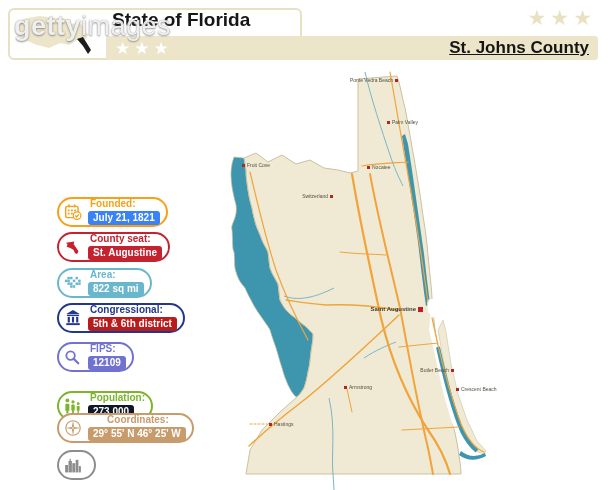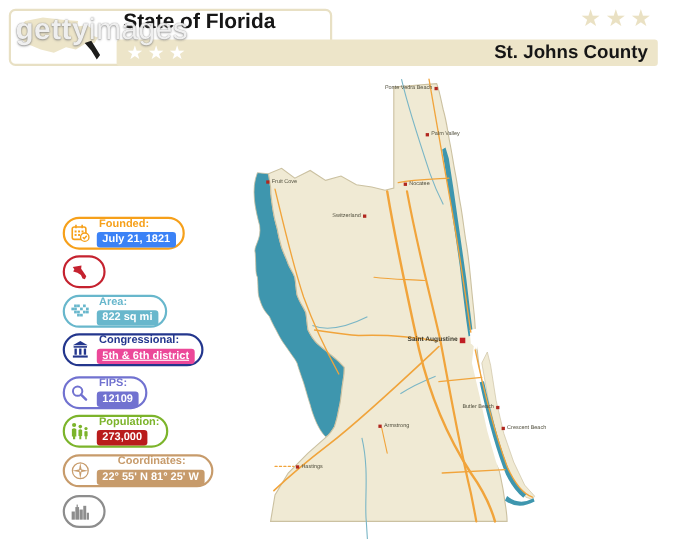--- a/index.html
+++ b/index.html
@@ -6,21 +6,21 @@
   #stage{position:relative;width:612px;height:490px;background:#ffffff;overflow:hidden;}
 
   
   .hbox{position:absolute;left:8px;top:8px;width:294px;height:52px;background:#fff;
         border:2px solid #E8E0C4;border-radius:6px;box-sizing:border-box;}
   .stripe{position:absolute;left:106px;top:36px;width:492px;height:24px;background:#EDE5C9;
           border-radius:3px;display:flex;align-items:center;justify-content:space-between;
           padding:0 9px;box-sizing:border-box;}
   .state-title{position:absolute;left:112px;top:9px;font-size:19px;font-weight:bold;color:#161616;white-space:nowrap;}
   .stars-white{color:#ffffff;font-size:17px;letter-spacing:4px;line-height:1;}
-  .county-title{font-size:17px;font-weight:bold;color:#161616;white-space:nowrap;}
+  .county-title{font-size:17px;font-weight:bold;color:#161616;white-space:nowrap;text-decoration:underline;}
   .stars-beige{position:absolute;right:16px;top:7px;color:#EAE1C3;font-size:21px;letter-spacing:4px;line-height:1;}
   .usa-map{position:absolute;left:13px;top:12px;}
 
   
   .wm{position:absolute;left:14px;top:13px;font-size:27px;line-height:1;
       color:rgba(255,255,255,0.88);
       text-shadow:0 1px 2px rgba(115,115,115,0.75),0 0 1px rgba(115,115,115,0.85);
       letter-spacing:0.5px;z-index:30;pointer-events:none;}
   .wm .wm-b{font-weight:bold;}
   .wm .wm-l{font-weight:normal;opacity:0.95;}
@@ -213,20 +213,24 @@
           <span class="badge-title" style="color: rgb(246, 160, 26);">Founded:</span>
           <span class="badge-value" style="background: #3b82f6;">July 21, 1821</span>
         </span>
       </div>
       <div class="badge" style="top: 232px; border-color: rgb(197, 34, 47);">
         <span class="badge-icon" style="color: rgb(197, 34, 47);">
           <svg viewBox="0 0 16 16" width="17" height="17">
             <path fill="currentColor" d="M2,3.5 L9.5,2.3 L9.2,5 L11,7.5 L13.6,11.5 L12.4,14 L10.4,13.4 L9,10.4 L6,8.4 L2.4,7.4 L3.4,5.4 Z"></path>
           </svg>
         </span>
+        <span class="badge-col">
+          <span class="badge-title" style="color: rgb(197, 34, 47);">County seat:</span>
+          <span class="badge-value" style="background: rgb(197, 34, 47);">St. Augustine</span>
+        </span>
       </div>
       <div class="badge" style="top: 268px; border-color: rgb(104, 183, 204); justify-content: space-between;">
         <span class="badge-icon" style="color: rgb(104, 183, 204);">
           <svg viewBox="0 0 16 16" width="18" height="18" fill="currentColor">
             <rect x="3" y="2.5" width="2.2" height="2.2"></rect>
             <rect x="5.4" y="2.5" width="2.2" height="2.2"></rect>
             <rect x="10.2" y="2.5" width="2.2" height="2.2"></rect>
             <rect x="0.8" y="5" width="2.2" height="2.2"></rect>
             <rect x="3" y="5" width="2.2" height="2.2"></rect>
             <rect x="7.8" y="5" width="2.2" height="2.2"></rect>
@@ -250,62 +254,62 @@
             <path d="M8,0.8 L14,4.4 L2,4.4 Z"></path>
             <rect x="2.6" y="5" width="10.8" height="1.3"></rect>
             <rect x="3.3" y="7" width="1.9" height="5"></rect>
             <rect x="7.05" y="7" width="1.9" height="5"></rect>
             <rect x="10.8" y="7" width="1.9" height="5"></rect>
             <rect x="2" y="12.6" width="12" height="1.7"></rect>
           </svg>
         </span>
         <span class="badge-col">
           <span class="badge-title" style="color: rgb(35, 54, 141);">Congressional:</span>
-          <span class="badge-value" style="background: #ec4899; text-decoration: underline;">5th &amp; 6th district</span>
+          <span class="badge-value" style="background: #b91c1c;">5th &amp; 6th district</span>
         </span>
       </div>
       <div class="badge" style="top: 342px; border-color: rgb(113, 114, 208);">
         <span class="badge-icon" style="color: rgb(113, 114, 208);">
           <svg viewBox="0 0 16 16" width="17" height="17">
             <circle cx="6.2" cy="6.2" r="4" fill="none" stroke="currentColor" stroke-width="1.7"></circle>
             <line x1="9.1" y1="9.1" x2="13.4" y2="13.4" stroke="currentColor" stroke-width="2.1" stroke-linecap="round"></line>
           </svg>
         </span>
         <span class="badge-col">
           <span class="badge-title" style="color: rgb(113, 114, 208);">FIPS:</span>
           <span class="badge-value" style="background: rgb(113, 114, 208);">12109</span>
         </span>
       </div>
-      <div class="badge" style="top: 377px; border-color: rgb(124, 180, 43);">
+      <div class="badge" style="top: 391px; border-color: rgb(124, 180, 43);">
         <span class="badge-icon" style="color: rgb(124, 180, 43);">
           <svg viewBox="0 0 16 16" width="18" height="18" fill="currentColor">
             <circle cx="3" cy="3" r="1.7"></circle>
             <path d="M1.2,12.3 L1.2,6.4 Q3,5 4.8,6.4 L4.8,12.3 L3.9,12.3 L3.9,14.6 L2.1,14.6 L2.1,12.3 Z"></path>
             <circle cx="8" cy="4.3" r="1.45"></circle>
             <path d="M6.5,11.9 L6.5,7.1 Q8,5.9 9.5,7.1 L9.5,11.9 L8.8,11.9 L8.8,14.6 L7.2,14.6 L7.2,11.9 Z"></path>
             <circle cx="12.6" cy="5.9" r="1.3"></circle>
             <path d="M11.3,12.1 L11.3,8.3 Q12.6,7.2 13.9,8.3 L13.9,12.1 L13.2,12.1 L13.2,14.6 L12,14.6 L12,12.1 Z"></path>
           </svg>
         </span>
         <span class="badge-col">
           <span class="badge-title" style="color: rgb(124, 180, 43);">Population:</span>
-          <span class="badge-value" style="background: #b91c1c;">273,000</span>
+          <span class="badge-value" style="background: #0f172a;">273,000</span>
         </span>
       </div>
       <div class="badge" style="top: 413px; border-color: rgb(199, 155, 107); text-align: center;">
         <span class="badge-icon" style="color: rgb(199, 155, 107);">
           <svg viewBox="0 0 16 16" width="18" height="18">
             <circle cx="8" cy="8" r="6.4" fill="none" stroke="currentColor" stroke-width="1"></circle>
             <path fill="currentColor" d="M8,1.4 L9.2,8 L8,14.6 L6.8,8 Z M1.4,8 L8,6.8 L14.6,8 L8,9.2 Z"></path>
             <circle cx="8" cy="8" r="1.1" fill="#fff" stroke="currentColor" stroke-width="0.7"></circle>
           </svg>
         </span>
         <span class="badge-col">
           <span class="badge-title" style="color: rgb(199, 155, 107);">Coordinates:</span>
-          <span class="badge-value" style="background: rgb(199, 155, 107);">22° 55' N 81° 25' W</span>
+          <span class="badge-value" style="background: rgb(199, 155, 107);">29° 55' N 46° 25' W</span>
         </span>
       </div>
       <div class="badge" style="top: 450px; border-color: rgb(141, 141, 141);">
         <span class="badge-icon" style="color: rgb(141, 141, 141);">
           <svg viewBox="0 0 16 16" width="18" height="18" fill="currentColor">
             <rect x="1" y="8" width="2.6" height="6.6"></rect>
             <rect x="4" y="4.4" width="3" height="10.2"></rect>
             <rect x="5" y="2.4" width="1" height="2.2"></rect>
             <rect x="7.4" y="6.4" width="2.6" height="8.2"></rect>
             <rect x="10.4" y="3.4" width="2.4" height="11.2"></rect>

